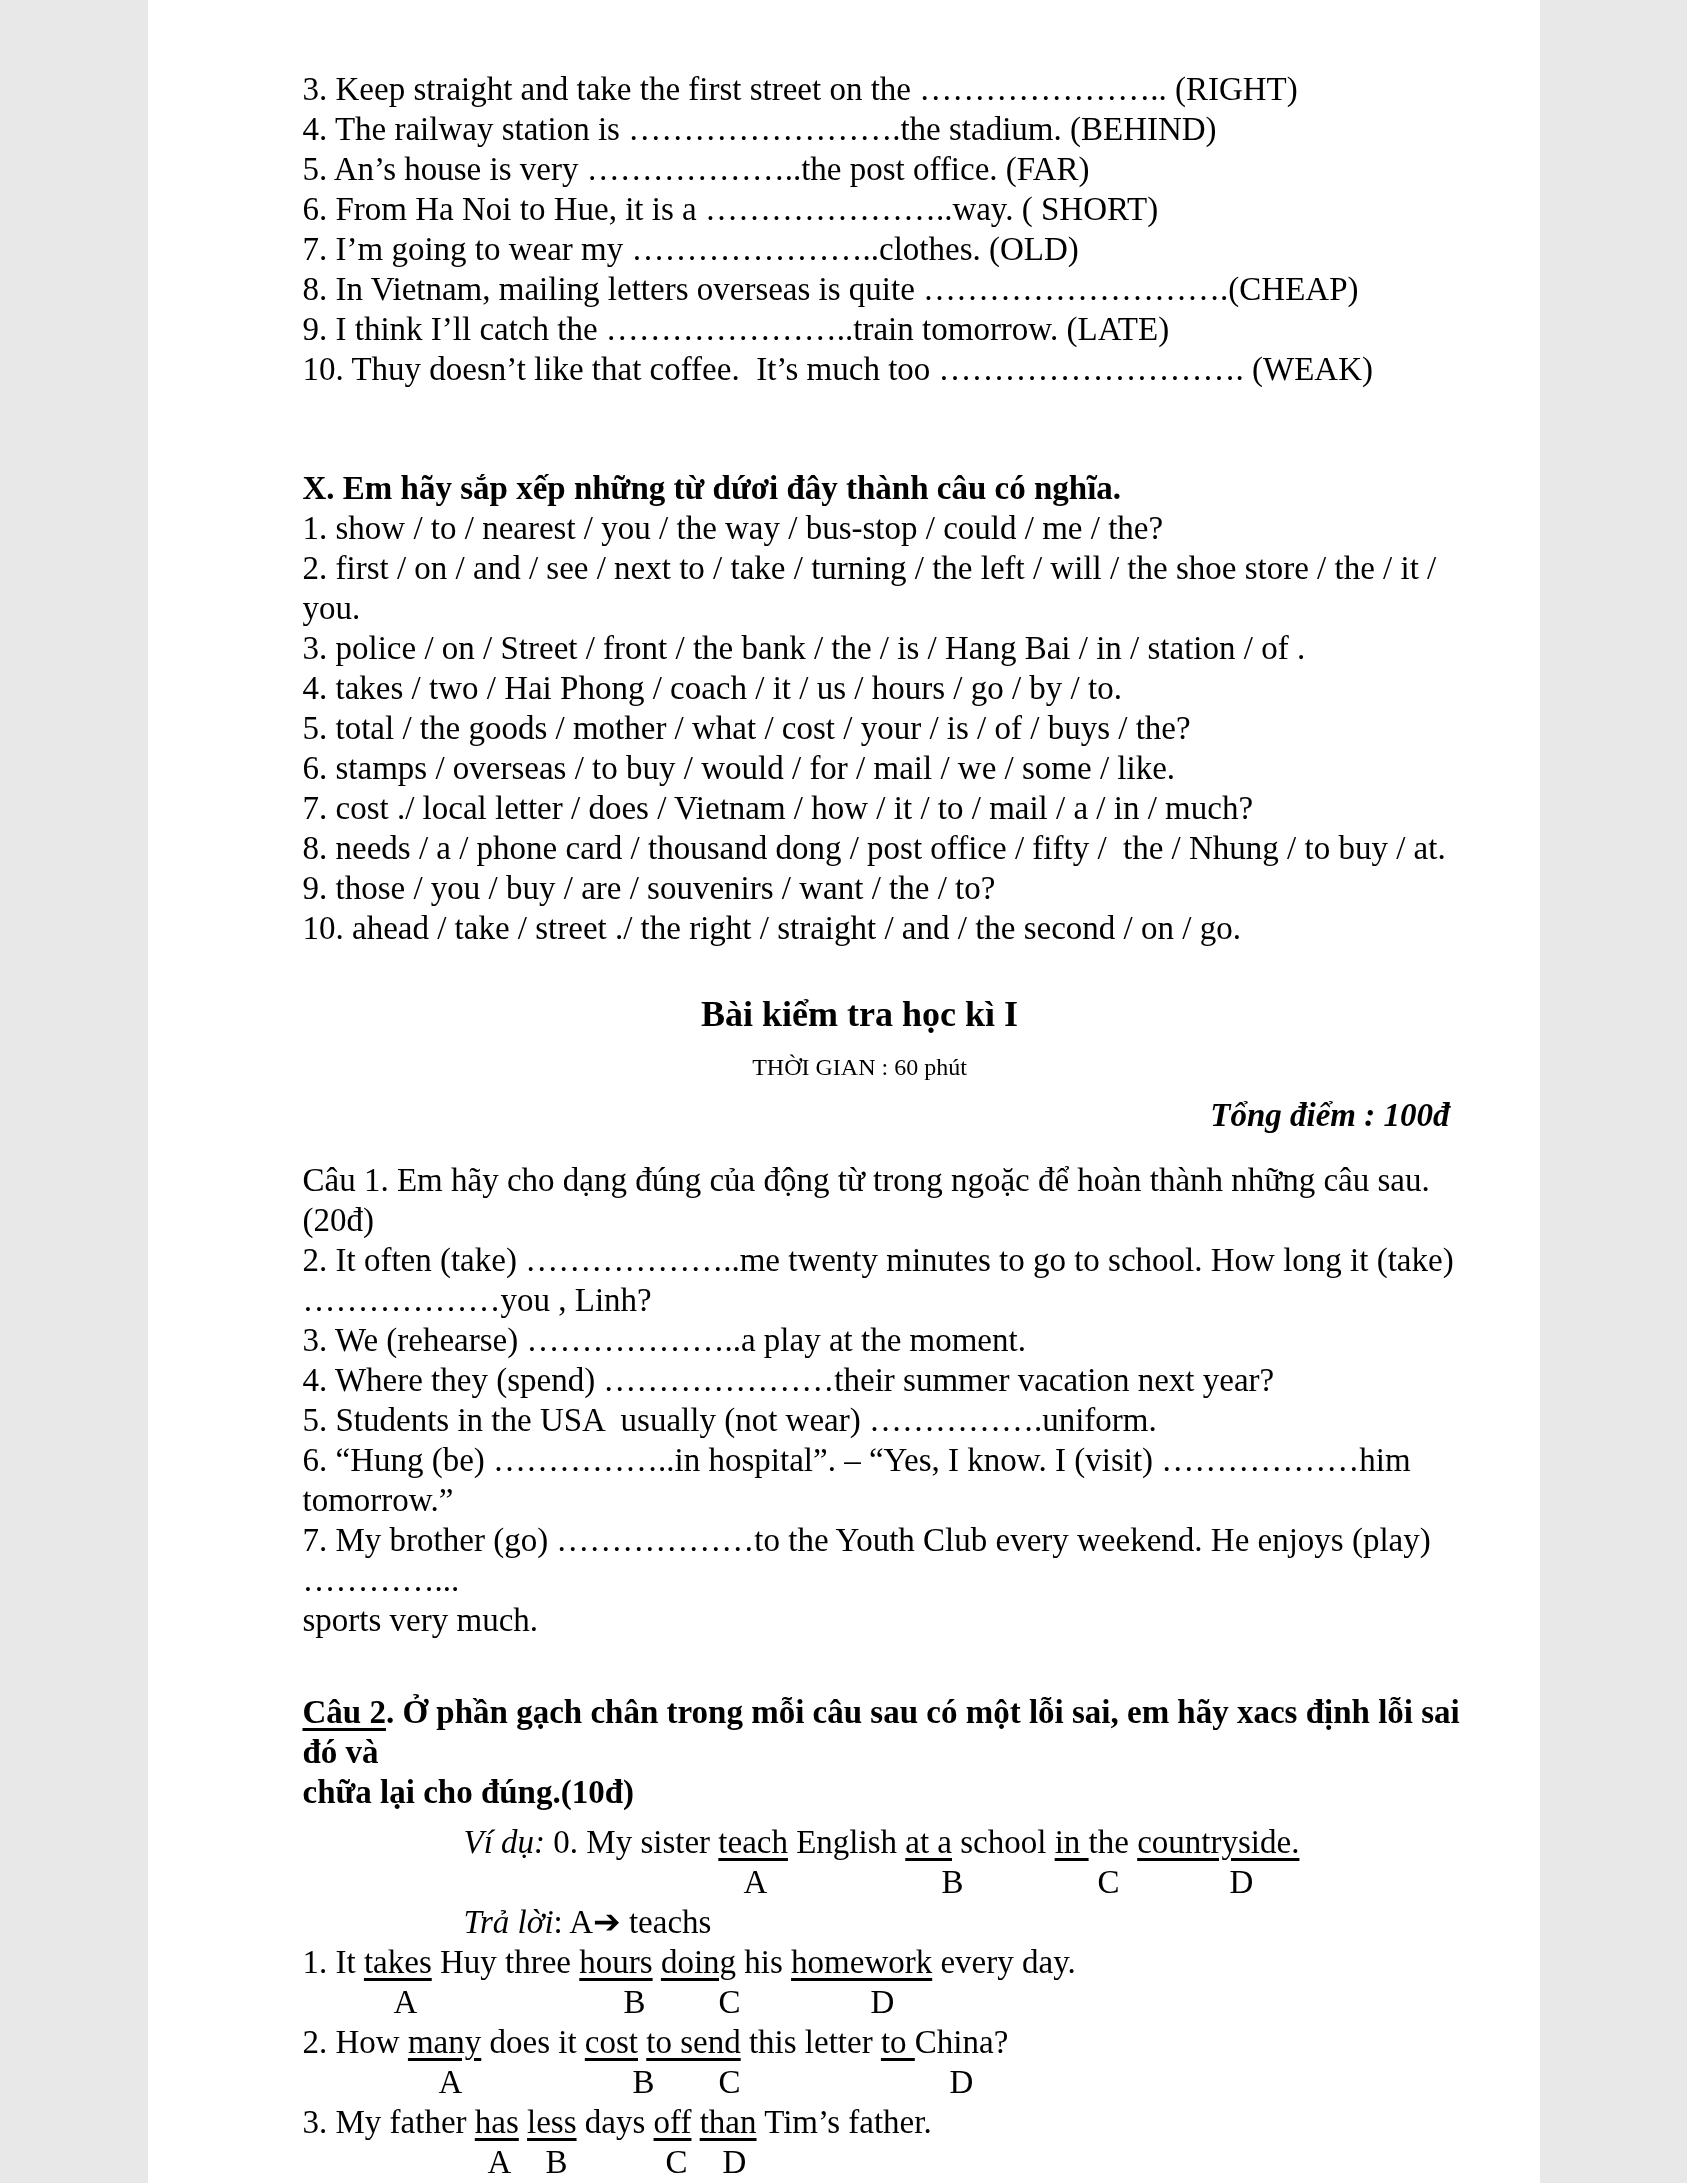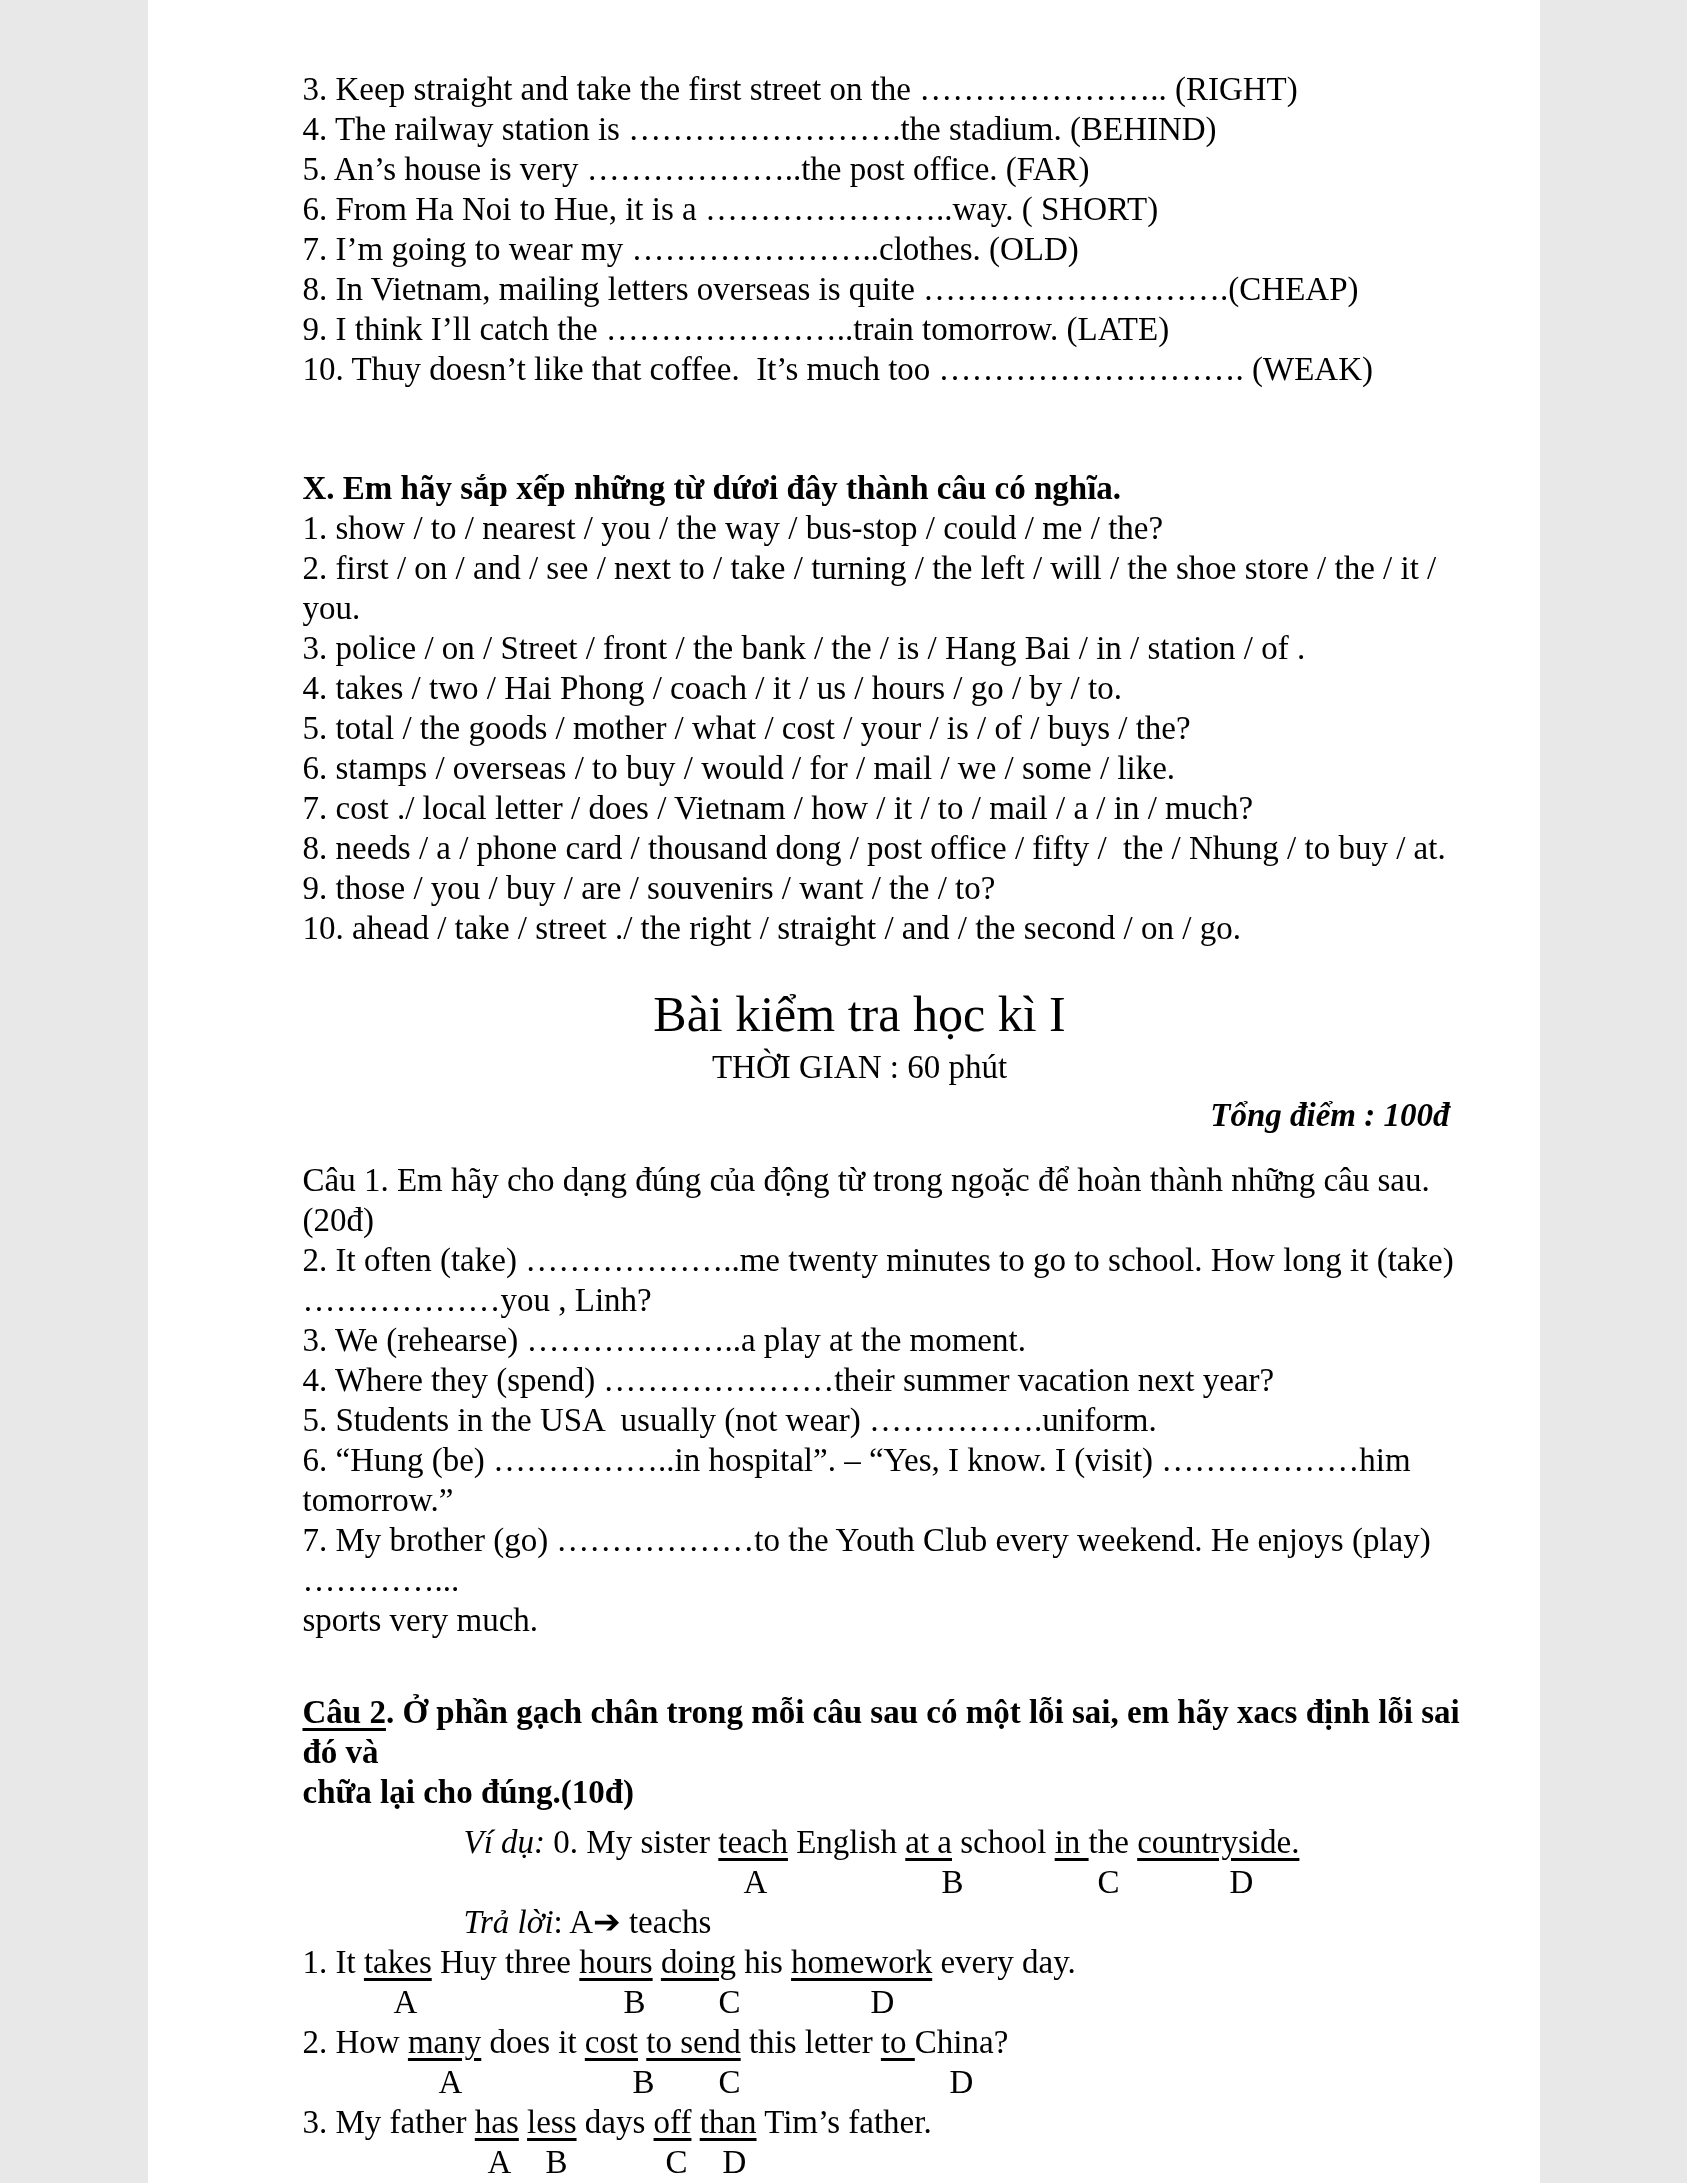--- a/index.html
+++ b/index.html
@@ -14,22 +14,22 @@
     font-size:33px;line-height:40px;color:#000;
     overflow:hidden;
   }
   .line{white-space:pre-wrap;}
   .bold{font-weight:bold;}
   .i{font-style:italic;}
   .u{text-decoration:underline;text-decoration-thickness:2.5px;text-underline-offset:5px;}
   .x-heading{margin-top:79px;}
   .exam-header{margin-top:33px;}
   .center{text-align:center;margin-left:-82px;}
-  .title{font-size:50px;line-height:66px;font-weight:normal;margin-top:20px;}
-  .subtitle{font-size:33px;line-height:40px;}
+  .title{font-size:36px;line-height:66px;font-weight:bold;margin-top:20px;}
+  .subtitle{font-size:24px;line-height:40px;}
   .total{font-weight:bold;font-style:italic;text-align:right;padding-right:49px;margin-top:8.2px;}
   .c1-heading{margin-top:25px;}
   .c2{margin-top:52px;}
   .indent{padding-left:161px;}
   .example-line{margin-top:10px;}
   .letters{position:relative;height:40px;}
   .letter{position:absolute;top:0;}
 </style>
 </head>
 <body>

